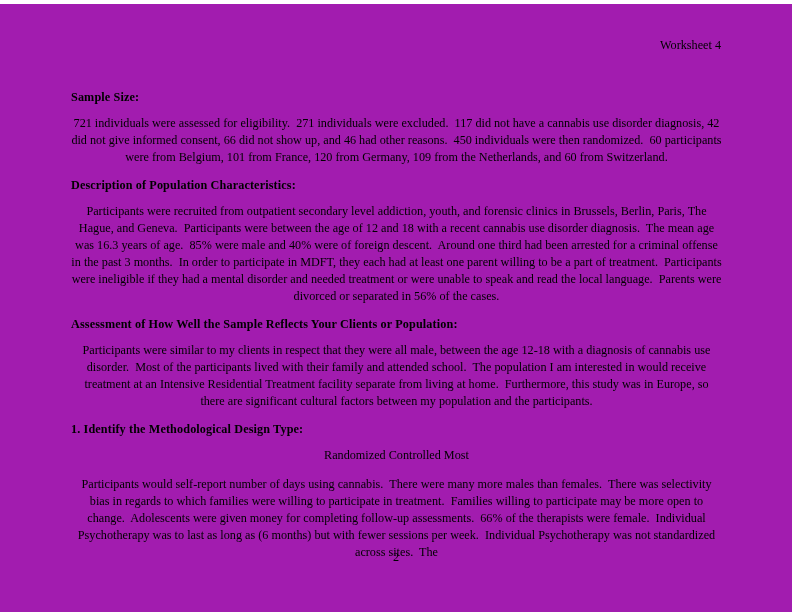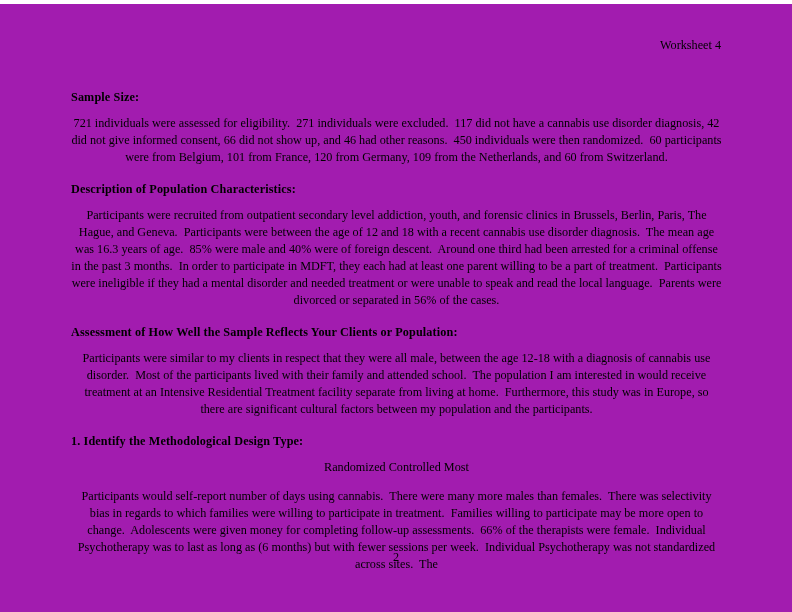--- a/index.html
+++ b/index.html
@@ -47,21 +47,21 @@
   }
   .para {
     font-size: 12.2px;
     font-weight: normal;
     line-height: 1.385;
     margin: 0 0 12px 0;
     text-align: center;
     white-space: pre-wrap;
   }
   .heading.after-para {
-    margin-top: 16px;
+    margin-top: 4px;
   }
   .footer {
     position: absolute;
     top: 546px;
     left: 0;
     width: 792px;
     text-align: center;
     font-size: 12.2px;
     line-height: 1.2;
   }

